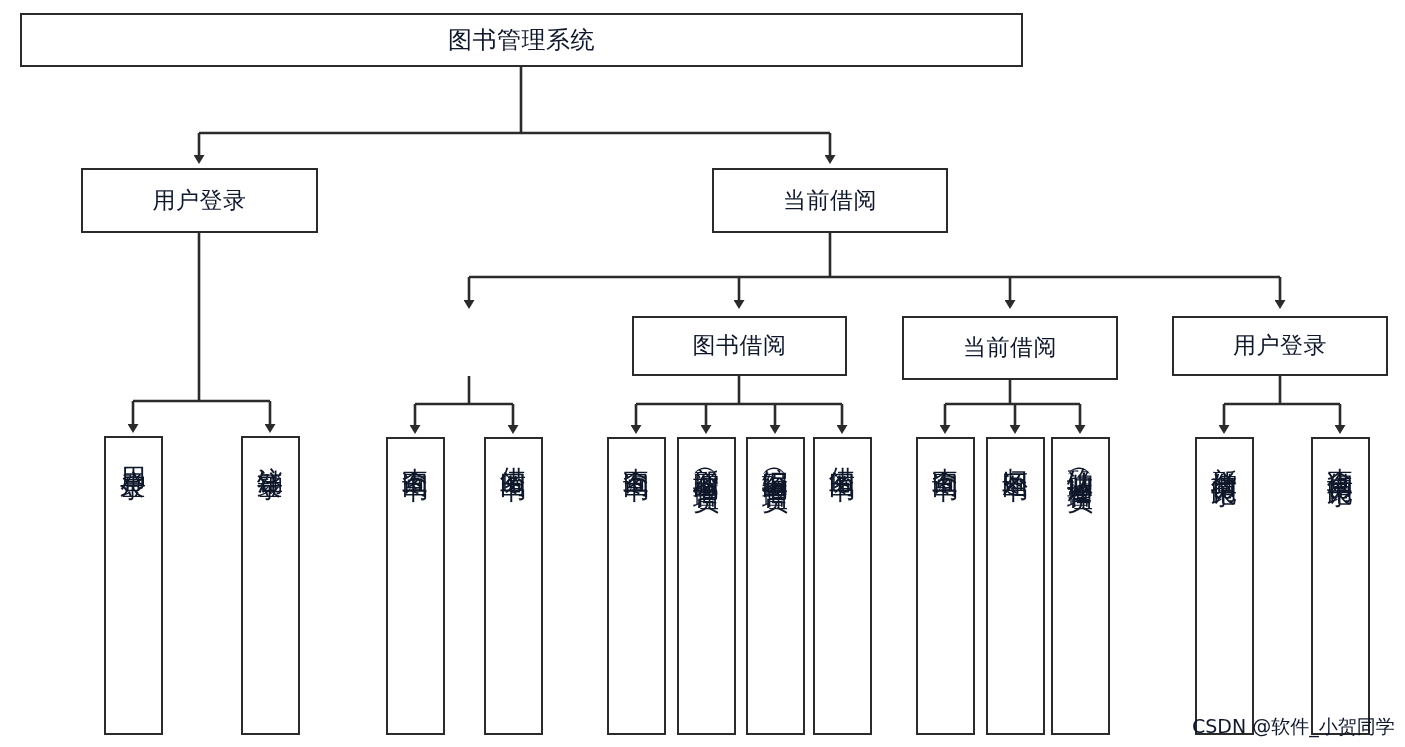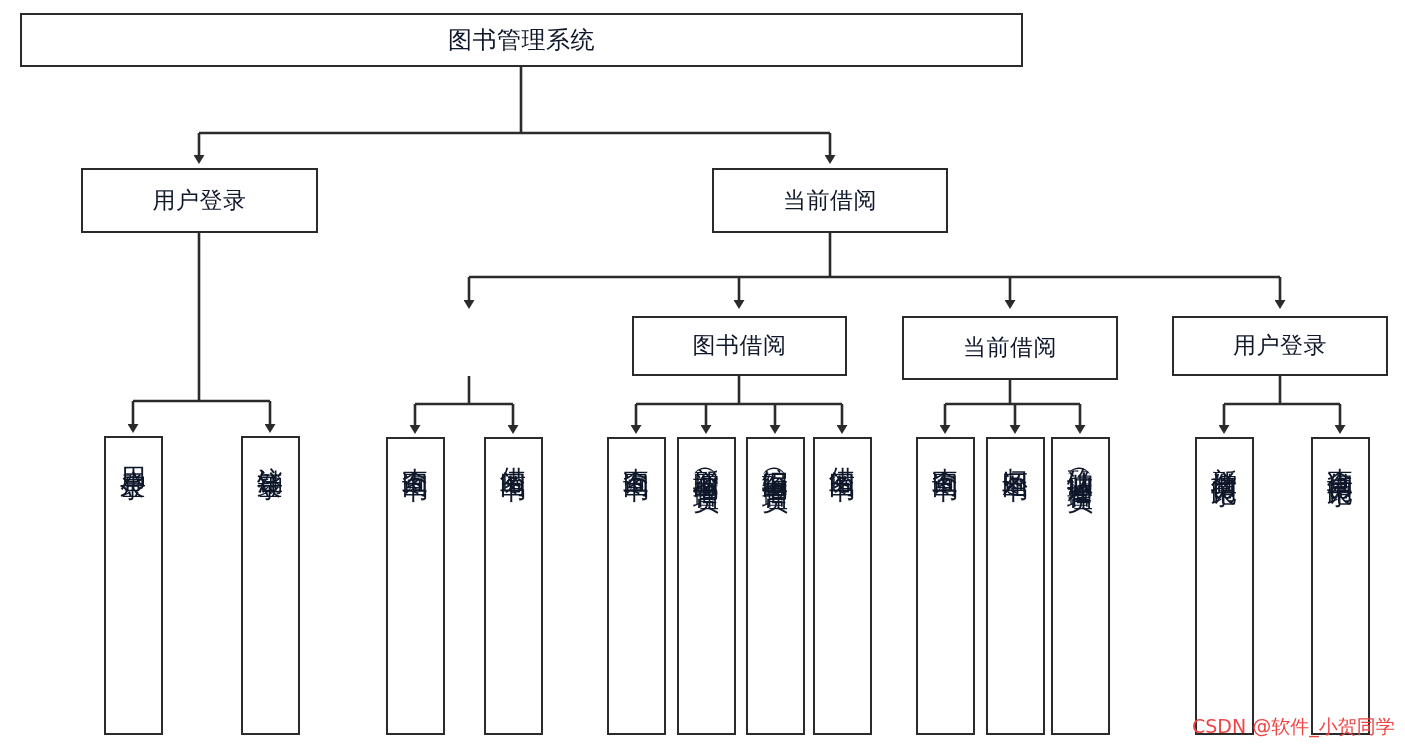--- a/index.html
+++ b/index.html
@@ -60,21 +60,21 @@
   .node.vert .node-label {
     writing-mode: vertical-rl;
     text-orientation: upright;
     font-size: 26px;
     line-height: 1.0;
     letter-spacing: 3px;
     white-space: nowrap;
   }
   .watermark {
     position: absolute;
-    color: #ef4444;
+    color: #0f172a;
     font-size: 19px;
     white-space: nowrap;
     z-index: 3;
     font-family: "DejaVu Sans", "Liberation Sans", sans-serif;
   }
 </style>
 </head>
 <body>
 
 <div id="canvas">

